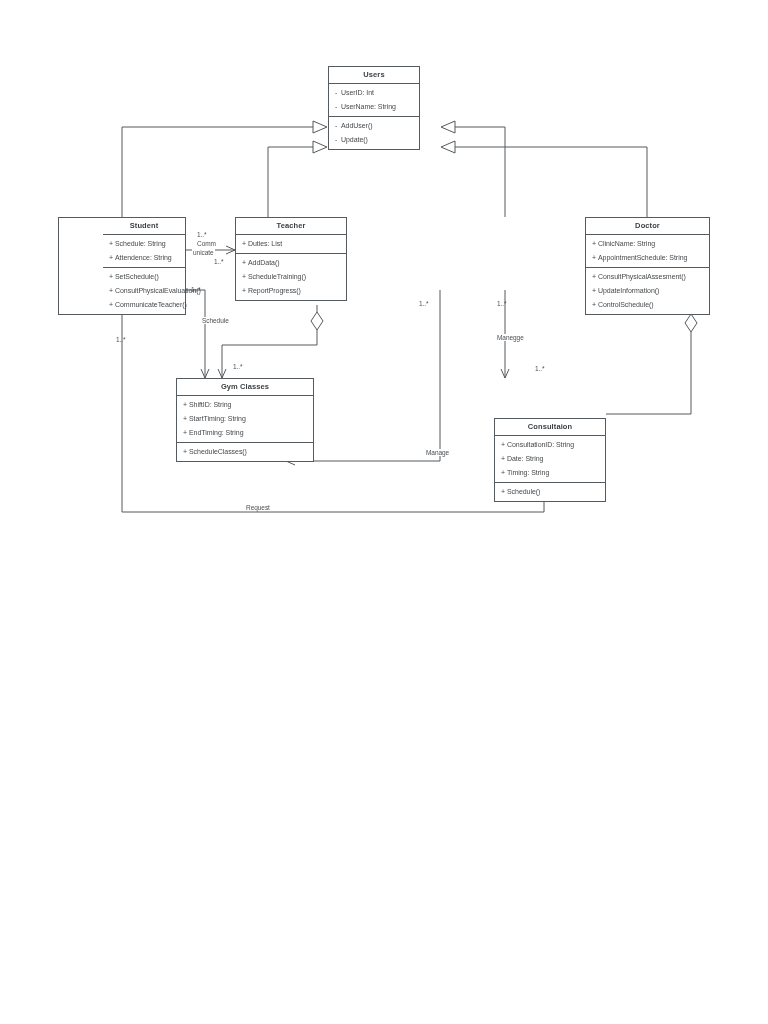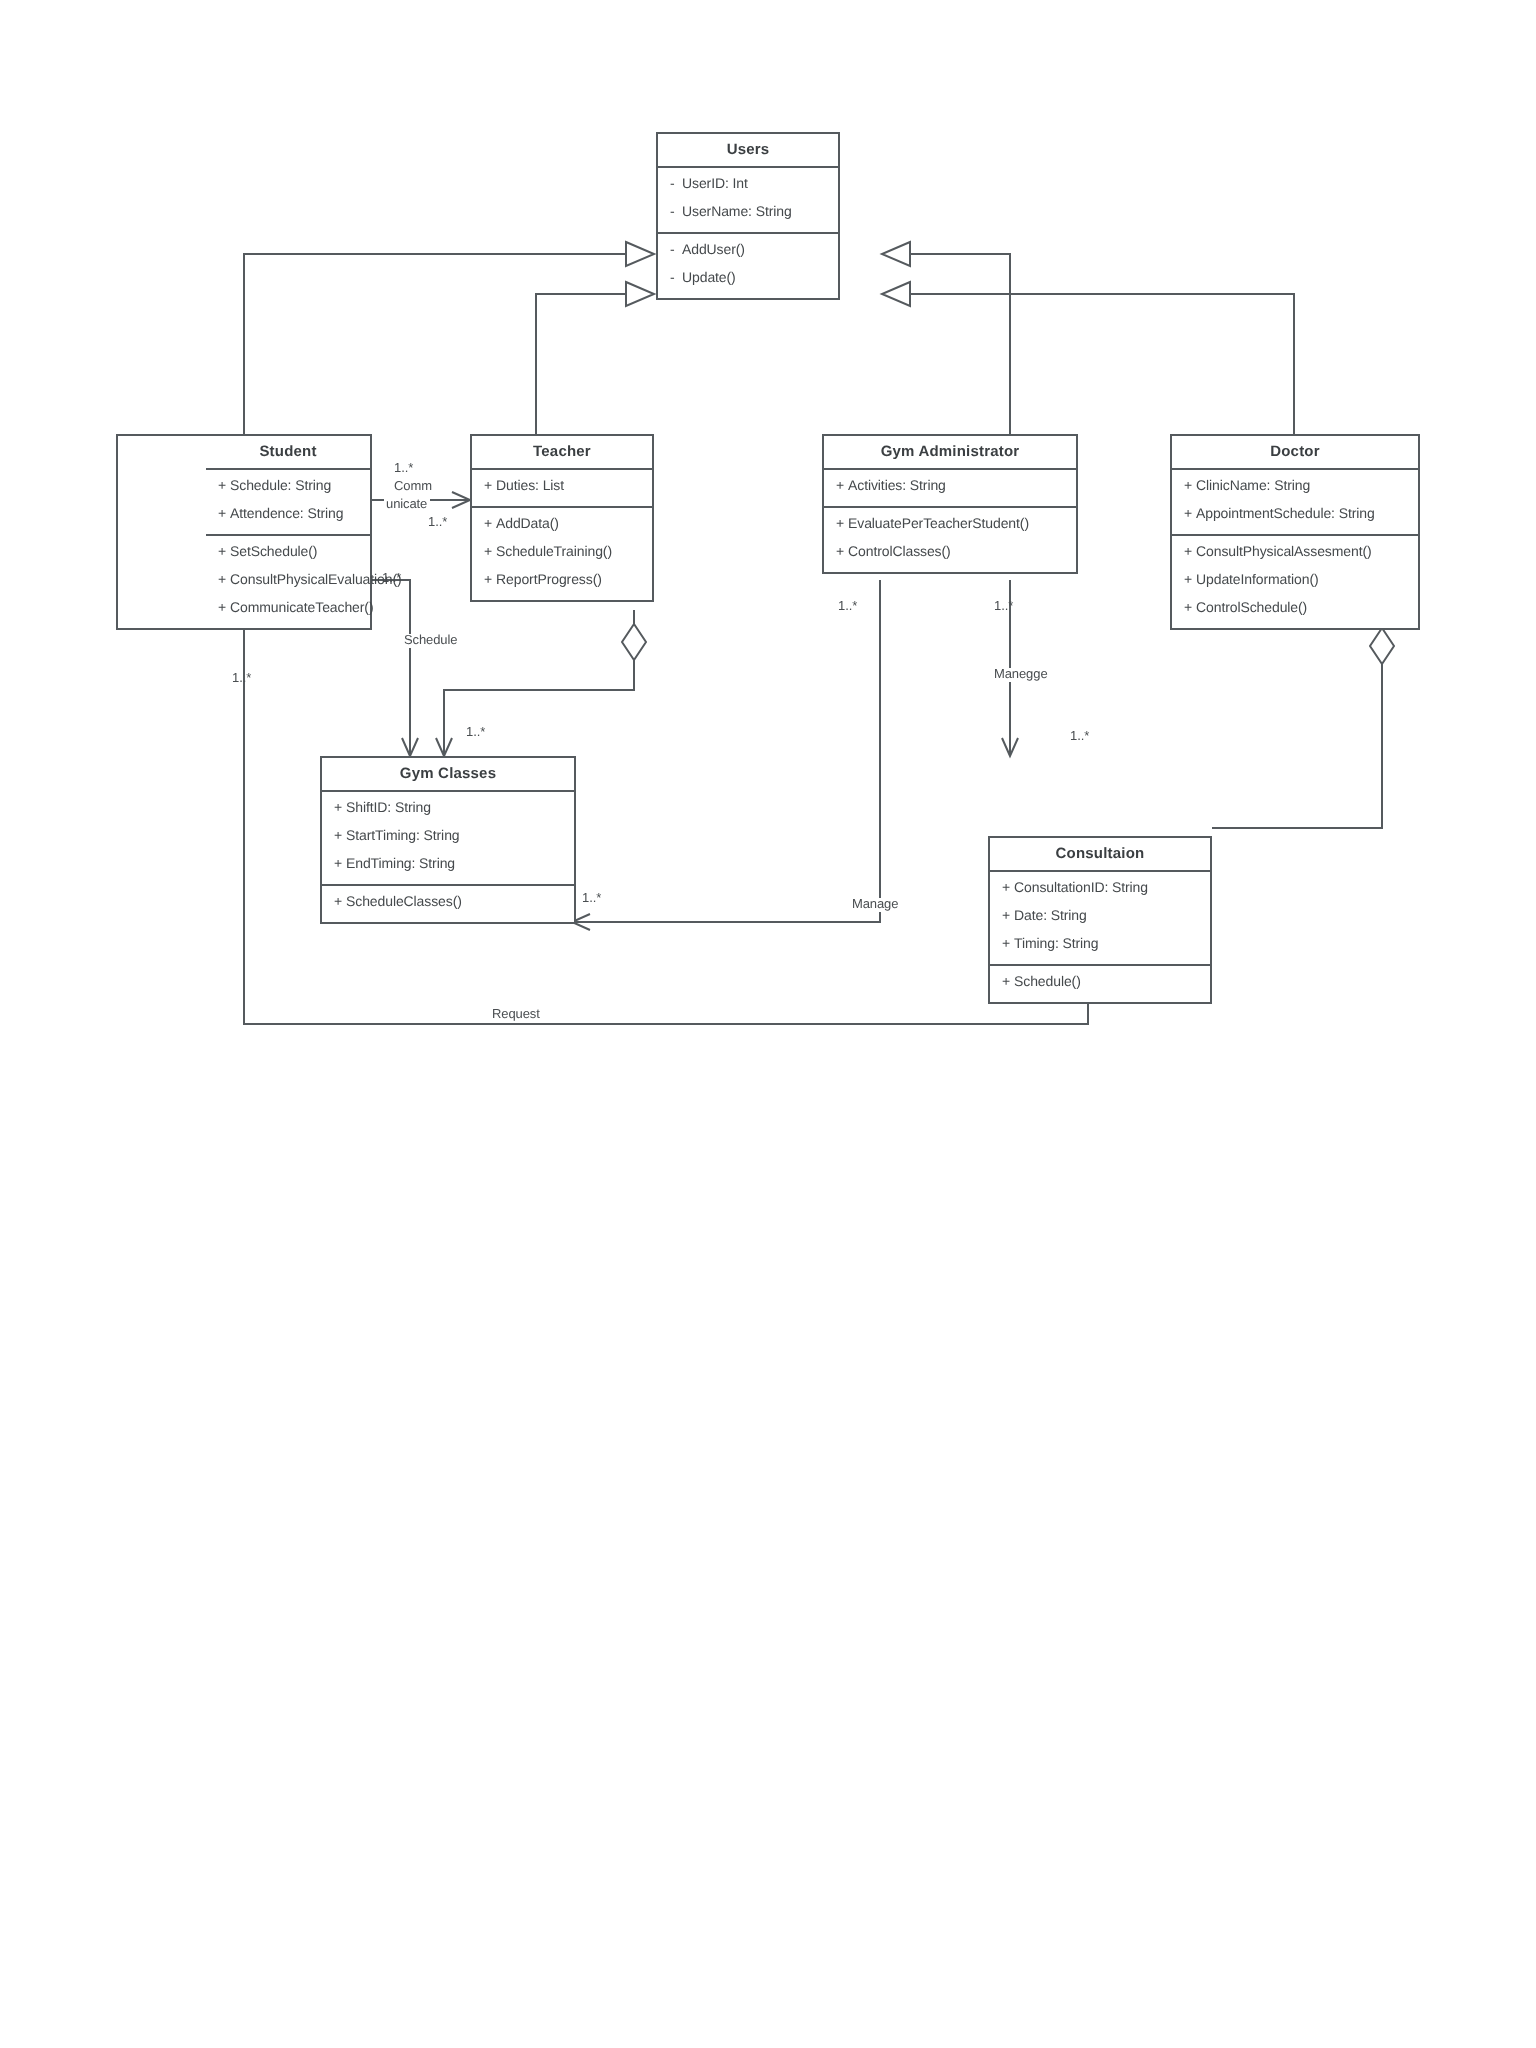--- a/index.html
+++ b/index.html
@@ -146,57 +146,47 @@
       <div class="uml-row"><span class="vis">+</span><span>Schedule: String</span></div>
       <div class="uml-row"><span class="vis">+</span><span>Attendence: String</span></div>
     </div>
     <div class="uml-compartment last">
       <div class="uml-row"><span class="vis">+</span><span>SetSchedule()</span></div>
       <div class="uml-row"><span class="vis">+</span><span>ConsultPhysicalEvaluation()</span></div>
       <div class="uml-row"><span class="vis">+</span><span>CommunicateTeacher()</span></div>
     </div>
   </div>
 
-  <div class="uml-class" style="left:235px; top:217px; width:92px;">
+  <div class="uml-class" style="left:235px; top:217px; width:112px;">
     <div class="uml-title">Teacher</div>
     <div class="uml-compartment">
       <div class="uml-row"><span class="vis">+</span><span>Duties: List</span></div>
     </div>
     <div class="uml-compartment last">
       <div class="uml-row"><span class="vis">+</span><span>AddData()</span></div>
       <div class="uml-row"><span class="vis">+</span><span>ScheduleTraining()</span></div>
       <div class="uml-row"><span class="vis">+</span><span>ReportProgress()</span></div>
     </div>
   </div>
 
-  <div class="uml-class" style="left:411px; top:217px; width:128px;">
-    <div class="uml-title">Gym Administrator</div>
-    <div class="uml-compartment">
-      <div class="uml-row"><span class="vis">+</span><span>Activities: String</span></div>
-    </div>
-    <div class="uml-compartment last">
-      <div class="uml-row"><span class="vis">+</span><span>EvaluatePerTeacherStudent()</span></div>
-      <div class="uml-row"><span class="vis">+</span><span>ControlClasses()</span></div>
-    </div>
-  </div>
 
   <div class="uml-class" style="left:585px; top:217px; width:125px;">
     <div class="uml-title">Doctor</div>
     <div class="uml-compartment">
       <div class="uml-row"><span class="vis">+</span><span>ClinicName: String</span></div>
       <div class="uml-row"><span class="vis">+</span><span>AppointmentSchedule: String</span></div>
     </div>
     <div class="uml-compartment last">
       <div class="uml-row"><span class="vis">+</span><span>ConsultPhysicalAssesment()</span></div>
       <div class="uml-row"><span class="vis">+</span><span>UpdateInformation()</span></div>
       <div class="uml-row"><span class="vis">+</span><span>ControlSchedule()</span></div>
     </div>
   </div>
 
-  <div class="uml-class" style="left:160px; top:378px; width:128px;">
+  <div class="uml-class" style="left:176px; top:378px; width:138px;">
     <div class="uml-title">Gym Classes</div>
     <div class="uml-compartment">
       <div class="uml-row"><span class="vis">+</span><span>ShiftID: String</span></div>
       <div class="uml-row"><span class="vis">+</span><span>StartTiming: String</span></div>
       <div class="uml-row"><span class="vis">+</span><span>EndTiming: String</span></div>
     </div>
     <div class="uml-compartment last">
       <div class="uml-row"><span class="vis">+</span><span>ScheduleClasses()</span></div>
     </div>
   </div>

